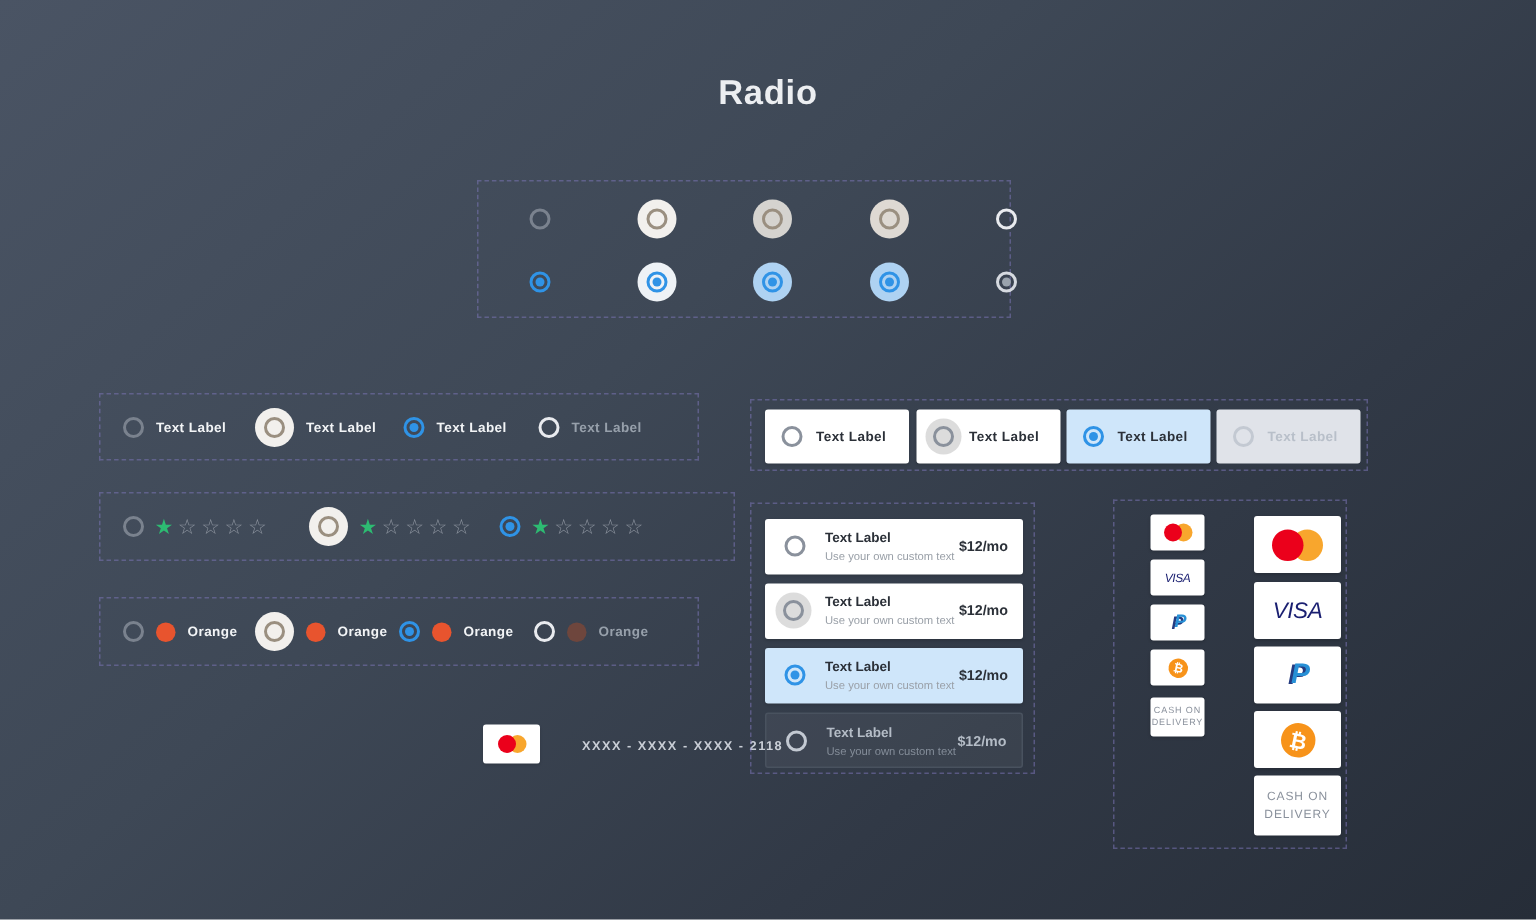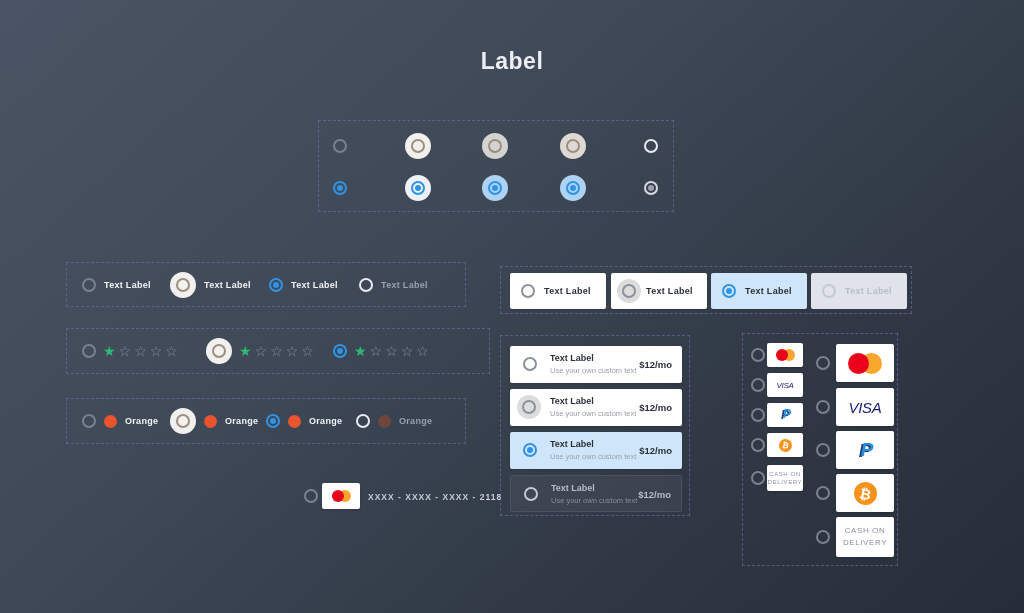--- a/index.html
+++ b/index.html
@@ -2,21 +2,21 @@
 <html><head>
 <meta charset="utf-8">
 <style>
   * { margin:0; padding:0; box-sizing:border-box; }
   html,body { width:1024px; height:613px; overflow:hidden; }
   body {
     font-family:"Liberation Sans", sans-serif;
     background:linear-gradient(138deg,#4a5464 0%,#3e4856 40%,#313946 70%,#262d38 100%);
     position:relative; color:#e8eaee;
   }
-  .abs { position:absolute; }
+  .abs { position:absolute;margin-left:20px; }
   .page-title {
     position:absolute; top:48px; left:0; width:1024px; text-align:center;
     font-size:23px; font-weight:bold; color:#eceef1; letter-spacing:0.5px;
   }
   .dashed-box { position:absolute; border:1px dashed rgba(122,116,180,0.55); }
 
   
   .radio {
     width:14px; height:14px; border-radius:50%;
     border:2px solid #7a828e; display:flex; align-items:center; justify-content:center;
@@ -111,21 +111,21 @@
 
   
   .cc-num { font-size:8.5px; font-weight:bold; color:#c9ced6; letter-spacing:1px; }
   .cc-card { position:absolute; width:38px; height:26px; background:#ffffff; border-radius:2px;
     display:flex; align-items:center; justify-content:center; cursor:pointer;
     box-shadow:0 1px 2px rgba(0,0,0,0.15); }
 </style>
 </head>
 <body>
 
-<div class="page-title">Label</div>
+<div class="page-title">Radio</div>
 
 <div class="dashed-box" style="left:318px;top:120px;width:356px;height:92px;">
   <div class="abs radio" style="left:14px;top:18px;">
       <span class="dot"></span>
     </div>
   <div class="abs halo halo-26" style="left:86px;top:12px;background:#f2f0ed;">
       <span class="radio warm">
         <span class="dot"></span>
       </span>
     </div>

